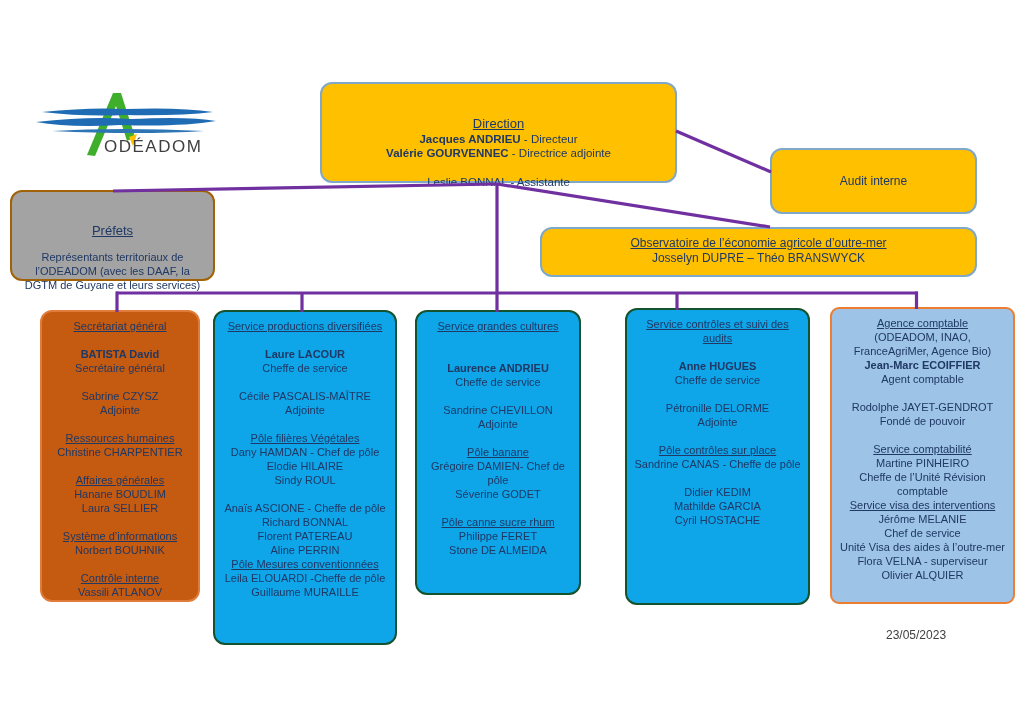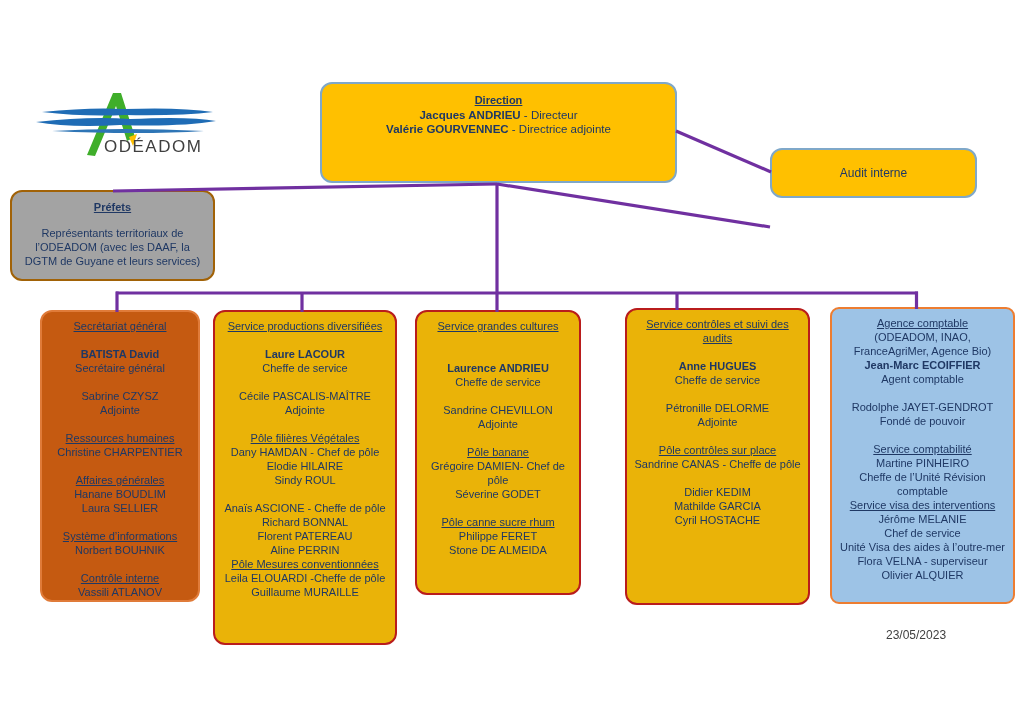--- a/index.html
+++ b/index.html
@@ -6,28 +6,28 @@
   .canvas{
     position:relative;width:1024px;height:724px;background:#fff;overflow:hidden;
     font-family:"Liberation Sans",sans-serif;color:#1F3864;
   }
   .wires{position:absolute;left:0;top:0;z-index:6;pointer-events:none;}
   .box{position:absolute;box-sizing:border-box;border-radius:12px;text-align:center;z-index:3;}
   .gold{background:#FFC000;border:2px solid #7FA8C9;}
   .green{background:#a3a3a3;border:2px solid #a16207;}
   .dept{font-size:11px;line-height:14px;padding:7px 5px;}
   .dept-dark{background:#C55A11;border:2px solid #E07B39;}
-  .dept-orange{background:#eab308;border:2px solid #b91c1c;}
+  .dept-orange{background:#0ea5e9;border:2px solid #14532d;}
   .dept-blue{background:#9DC3E6;border:2px solid #ED7D31;}
   .line{min-height:14px;}
   .u{text-decoration:underline;}
   .b{font-weight:bold;}
-  .box-title{font-weight:bold;text-decoration:underline;font-size:11px;}
+  .box-title{font-weight:normal;text-decoration:underline;font-size:13px;margin-top:24px;}
   .direction-box{left:320px;top:82px;width:357px;height:101px;padding-top:9px;font-size:11.5px;line-height:14.5px;}
-  .audit-box{left:770px;top:148px;width:207px;height:50px;display:flex;align-items:center;justify-content:center;font-size:12px;}
+  .audit-box{left:770px;top:148px;width:207px;height:66px;display:flex;align-items:center;justify-content:center;font-size:12px;}
   .prefets-box{left:10px;top:190px;width:205px;height:91px;padding-top:8px;font-size:11px;line-height:14px;}
   .prefets-body{margin-top:12px;padding:0 8px;}
   .observatoire-box{left:540px;top:227px;width:437px;height:50px;padding-top:7px;font-size:12px;line-height:15px;}
   .obs-title{text-decoration:underline;}
   .sec-box{left:40px;top:310px;width:160px;height:292px;}
   .prod-box{left:213px;top:310px;width:184px;height:335px;}
   .cult-box{left:415px;top:310px;width:166px;height:285px;}
   .ctrl-box{left:625px;top:308px;width:185px;height:297px;}
   .agence-box{left:830px;top:307px;width:185px;height:297px;border-radius:9px;}
   .logo{position:absolute;left:30px;top:90px;width:190px;height:70px;z-index:2;}
@@ -60,32 +60,37 @@
     <path d="M22,41 Q90,37 174,41 Q110,45 22,41 Z" fill="#2E75B6"></path>
     <text x="74" y="62" font-size="17" letter-spacing="1.5" fill="#3F3F3F">ODÉADOM</text>
   </svg>
 
   <div class="box gold direction-box">
     <div class="box-title">Direction</div>
     <div>
         <div class="line"><span class="b">Jacques ANDRIEU</span><span> - Directeur</span></div>
         <div class="line"><span class="b">Valérie GOURVENNEC</span><span> - Directrice adjointe</span></div>
         <div class="line">&nbsp;</div>
+        <div class="line"><span>Leslie BONNAL - Assistante</span></div>
       </div>
   </div>
 
   <div class="box gold audit-box">
     <span>Audit interne</span>
   </div>
 
   <div class="box green prefets-box">
     <div class="box-title">Préfets</div>
     <div class="prefets-body">Représentants territoriaux de l’ODEADOM (avec les DAAF, la DGTM de Guyane et leurs services)</div>
   </div>
 
+  <div class="box gold observatoire-box">
+    <div class="obs-title">Observatoire de l’économie agricole d’outre-mer</div>
+    <div>Josselyn DUPRE – Théo BRANSWYCK</div>
+  </div>
 
   <div class="box dept dept-dark sec-box">
       <div class="line u"><span>Secrétariat général</span></div>
       <div class="line">&nbsp;</div>
       <div class="line b"><span>BATISTA David</span></div>
       <div class="line"><span>Secrétaire général</span></div>
       <div class="line">&nbsp;</div>
       <div class="line"><span>Sabrine CZYSZ</span></div>
       <div class="line"><span>Adjointe</span></div>
       <div class="line">&nbsp;</div>

